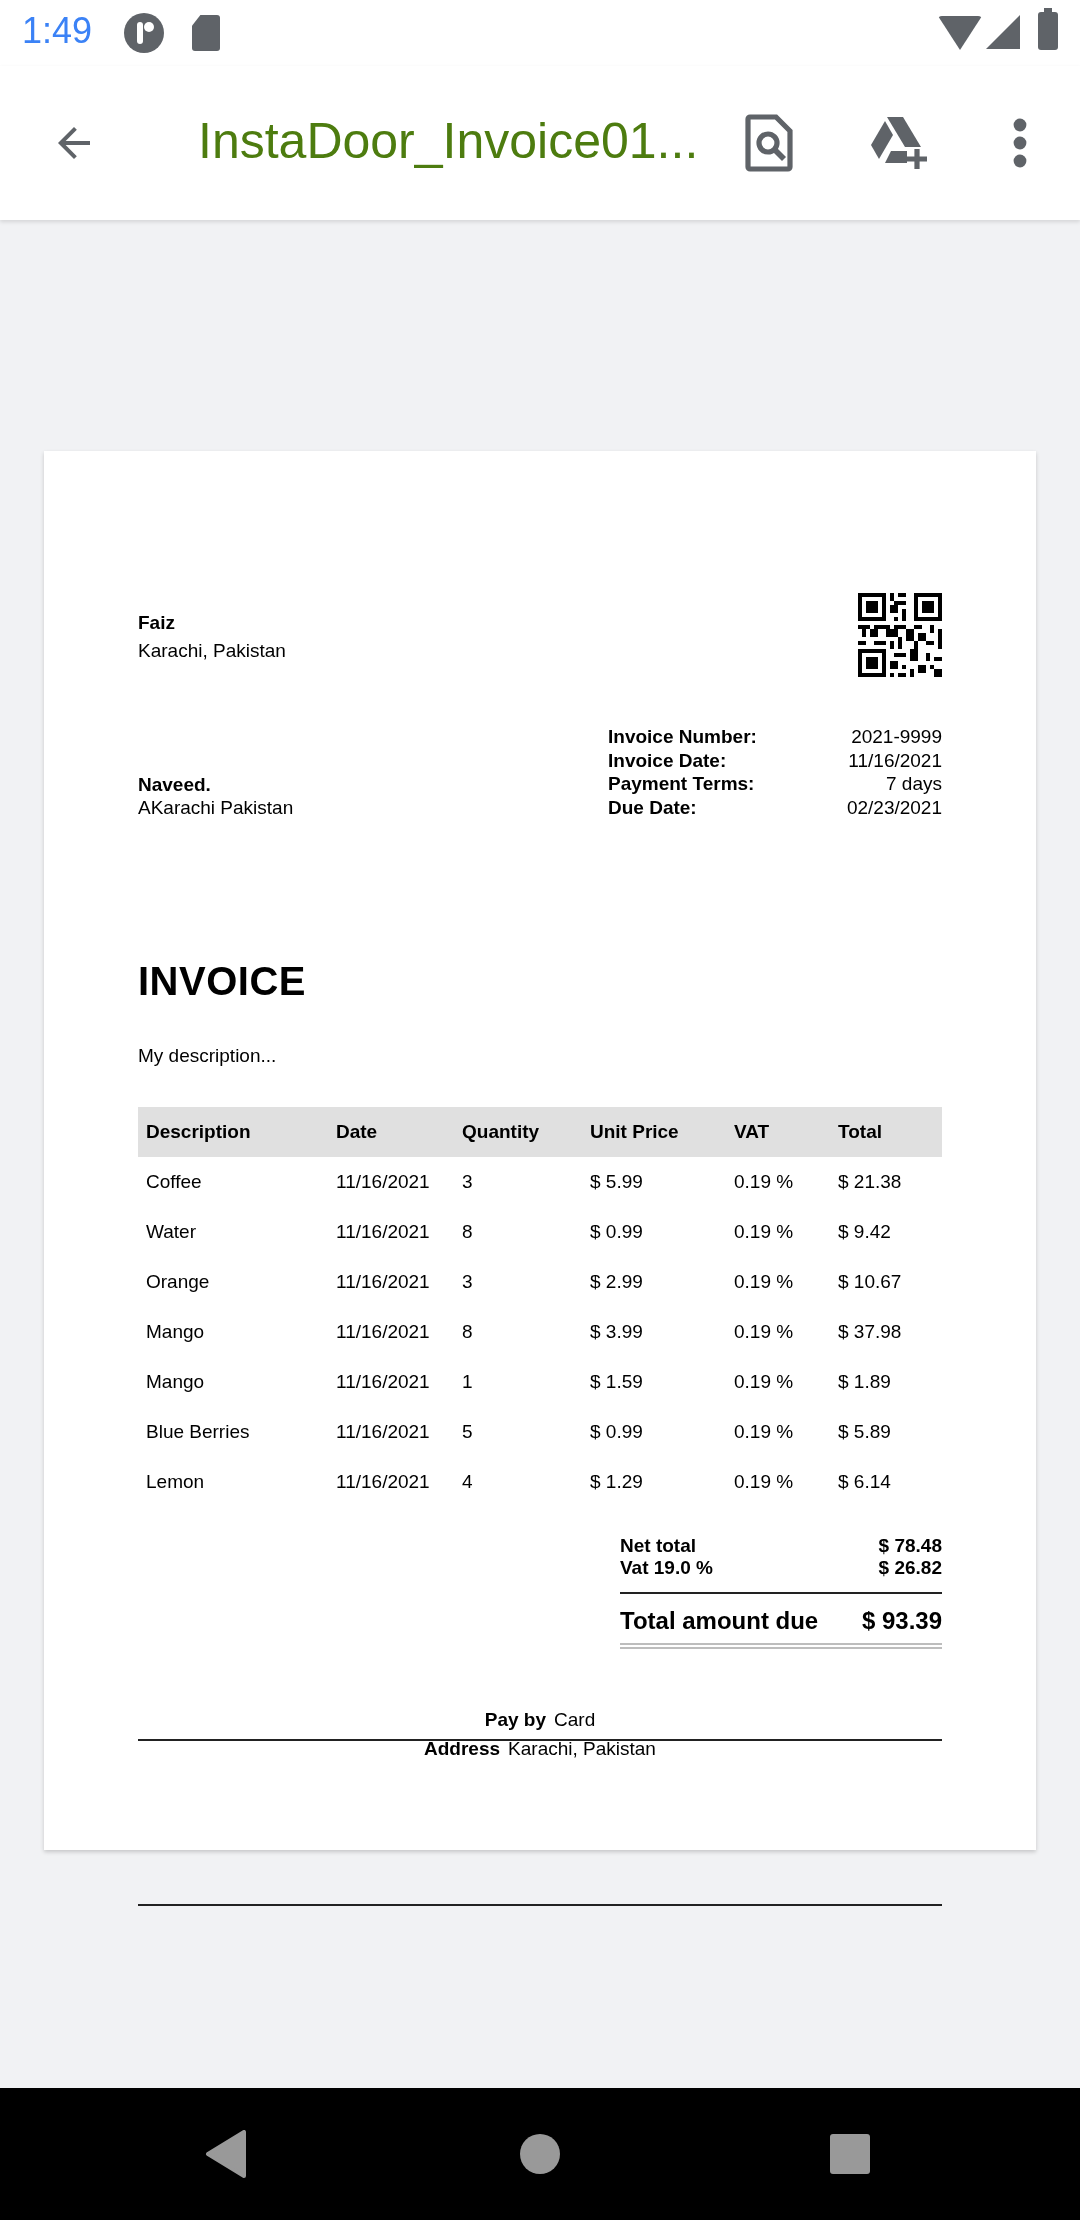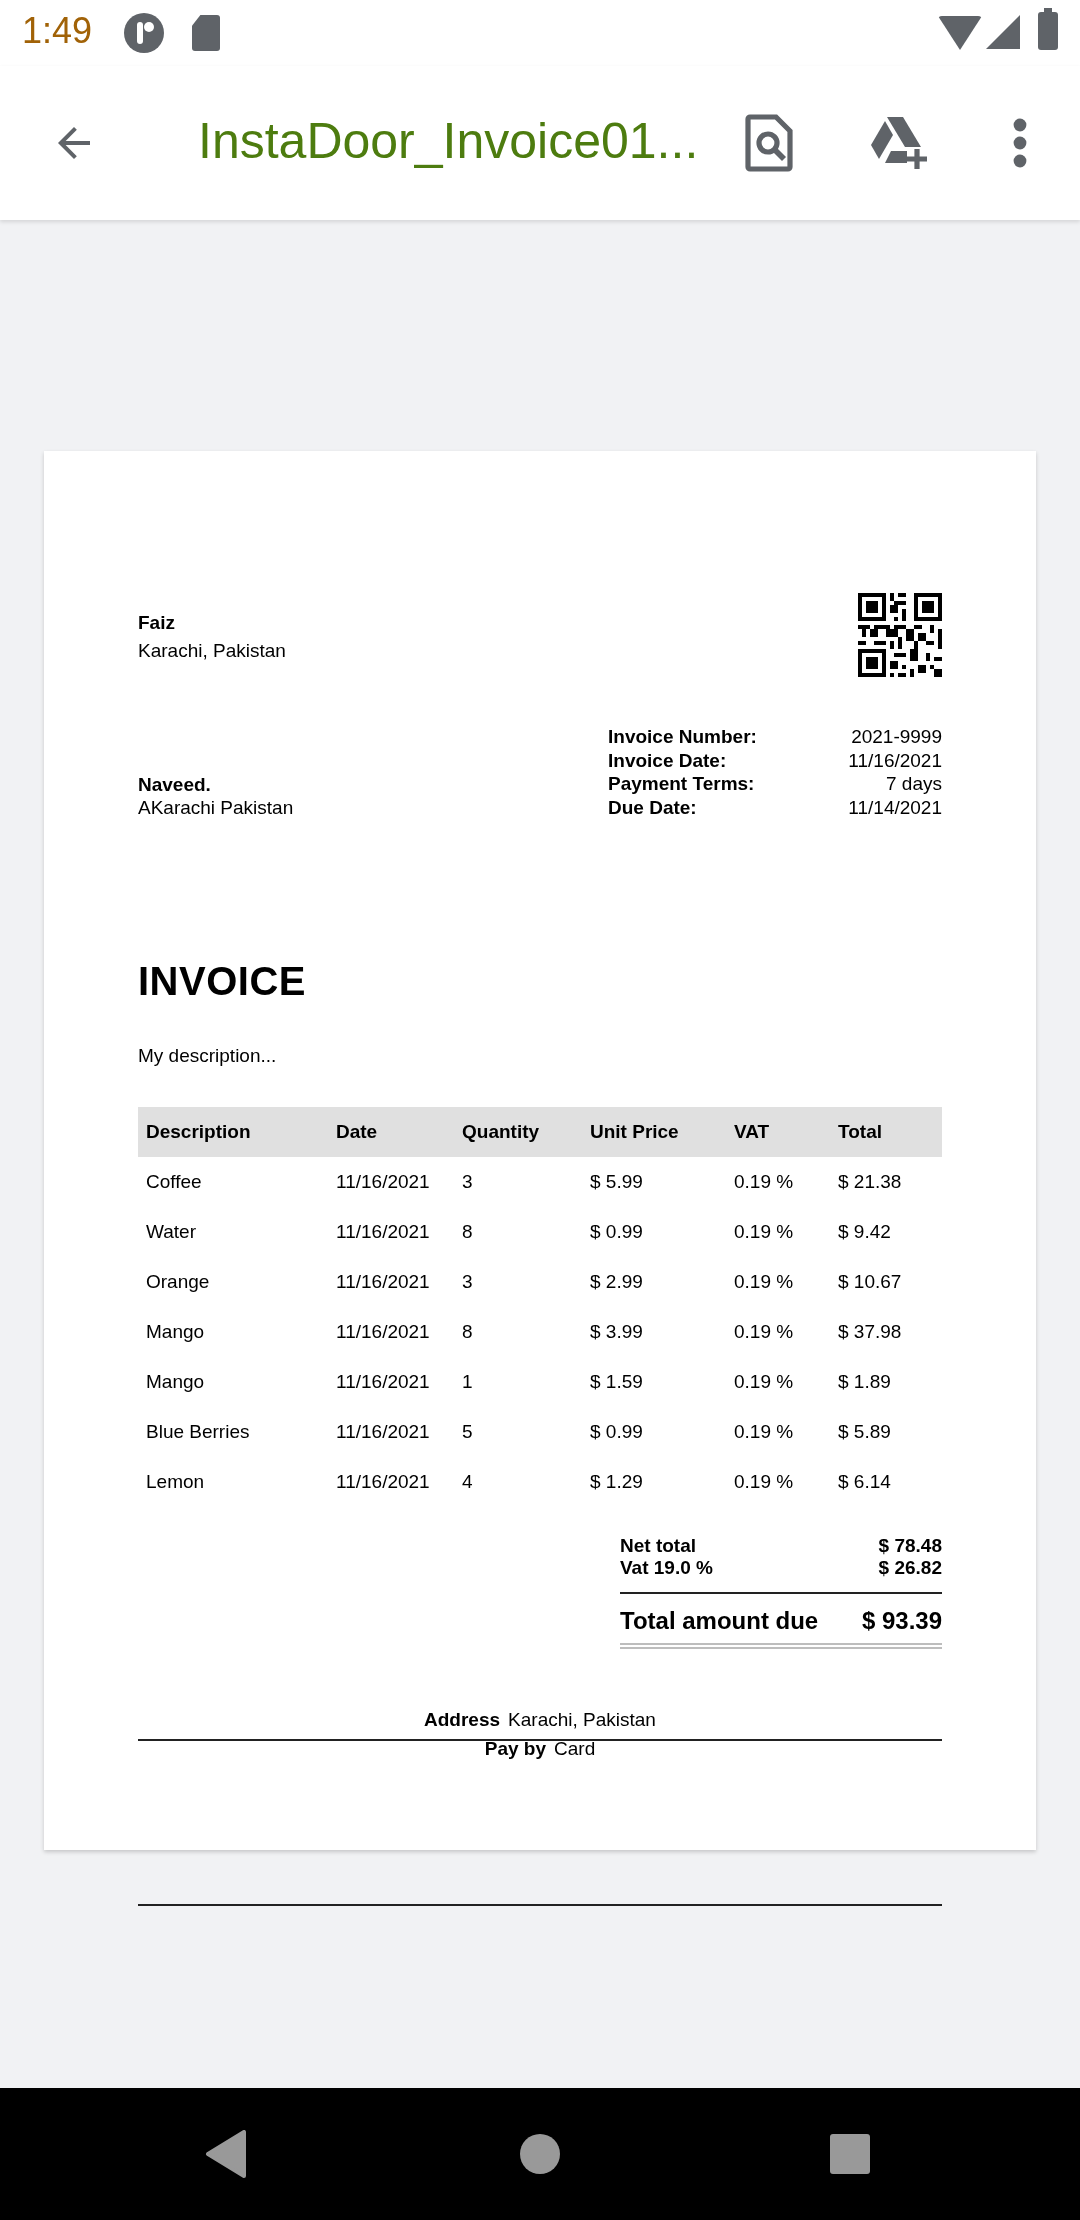--- a/index.html
+++ b/index.html
@@ -1,21 +1,21 @@
 <!DOCTYPE html>
 <html><head>
 <meta charset="utf-8">
 <style>
   * { box-sizing: border-box; margin: 0; padding: 0; }
   html, body { width: 1080px; height: 2220px; overflow: hidden; background: #f1f2f4; }
   body { position: relative; font-family: "Liberation Sans", sans-serif; color: #000; }
 
   
   .status-bar { position: absolute; left: 0; top: 0; width: 1080px; height: 66px; background: #fff; }
-  .status-time { position: absolute; left: 22px; top: 10px; font-size: 36px; color: #a16207; font-family: "Liberation Sans", sans-serif; letter-spacing: 0px; }
+  .status-time { position: absolute; left: 22px; top: 10px; font-size: 36px; color: #3b82f6; font-family: "Liberation Sans", sans-serif; letter-spacing: 0px; }
   .status-icon { position: absolute; }
   .st-pocket { left: 124px; top: 13px; width: 40px; height: 40px; border-radius: 50%; background: #5f6368; }
   .st-pocket::after { content: ""; position: absolute; left: 20px; top: 9px; width: 10px; height: 10px; border-radius: 50%; background: #fff; }
   .st-pocket::before { content: ""; position: absolute; left: 13px; top: 9px; width: 6px; height: 22px; border-radius: 3px; background: #fff; }
   .st-sd { left: 192px; top: 15px; width: 28px; height: 36px; background: #5f6368; border-radius: 3px 3px 3px 3px; clip-path: polygon(30% 0, 100% 0, 100% 100%, 0 100%, 0 30%); }
   .st-wifi { right: 98px; top: 16px; width: 0; height: 0; border-left: 22px solid transparent; border-right: 22px solid transparent; border-top: 34px solid #5f6368; border-radius: 4px; }
   .st-signal { right: 60px; top: 15px; width: 34px; height: 34px; background: #5f6368; clip-path: polygon(100% 0, 100% 100%, 0 100%); }
   .st-battery { right: 22px; top: 12px; width: 20px; height: 38px; background: #5f6368; border-radius: 3px; }
   .st-battery::before { content: ""; position: absolute; left: 6px; top: -4px; width: 8px; height: 4px; background: #5f6368; }
 
@@ -178,21 +178,21 @@
       <div class="meta-row">
         <span class="k">Invoice Date:</span>
         <span>11/16/2021</span>
       </div>
       <div class="meta-row">
         <span class="k">Payment Terms:</span>
         <span>7 days</span>
       </div>
       <div class="meta-row">
         <span class="k">Due Date:</span>
-        <span>11/14/2021</span>
+        <span>02/23/2021</span>
       </div>
     </div>
 
     <div class="inv-title">INVOICE</div>
     <div class="inv-desc">My description...</div>
 
     <table class="items">
       <thead>
         <tr>
           <th class="l" style="width:190px">Description</th>
@@ -279,24 +279,24 @@
         <span>Total amount due</span>
         <span>$ 93.39</span>
       </div>
       <div class="dbl"></div>
     </div>
 
     <div class="rule" style="top:1453px;"></div>
 
     <div class="footer">
       <div>
+        <span class="lbl">Pay by</span><span>Card</span>
+      </div>
+      <div>
         <span class="lbl">Address</span><span>Karachi, Pakistan</span>
-      </div>
-      <div>
-        <span class="lbl">Pay by</span><span>Card</span>
       </div>
     </div>
 
   </div>
 </div>
 
 <div class="nav-bar">
   <div class="nav-btn nav-back">
     <svg width="44" height="48" viewBox="0 0 22 24">
       <path d="M20 1 L20 23 L2 12 Z" fill="#999" stroke="#999" stroke-width="2" stroke-linejoin="round"></path>

